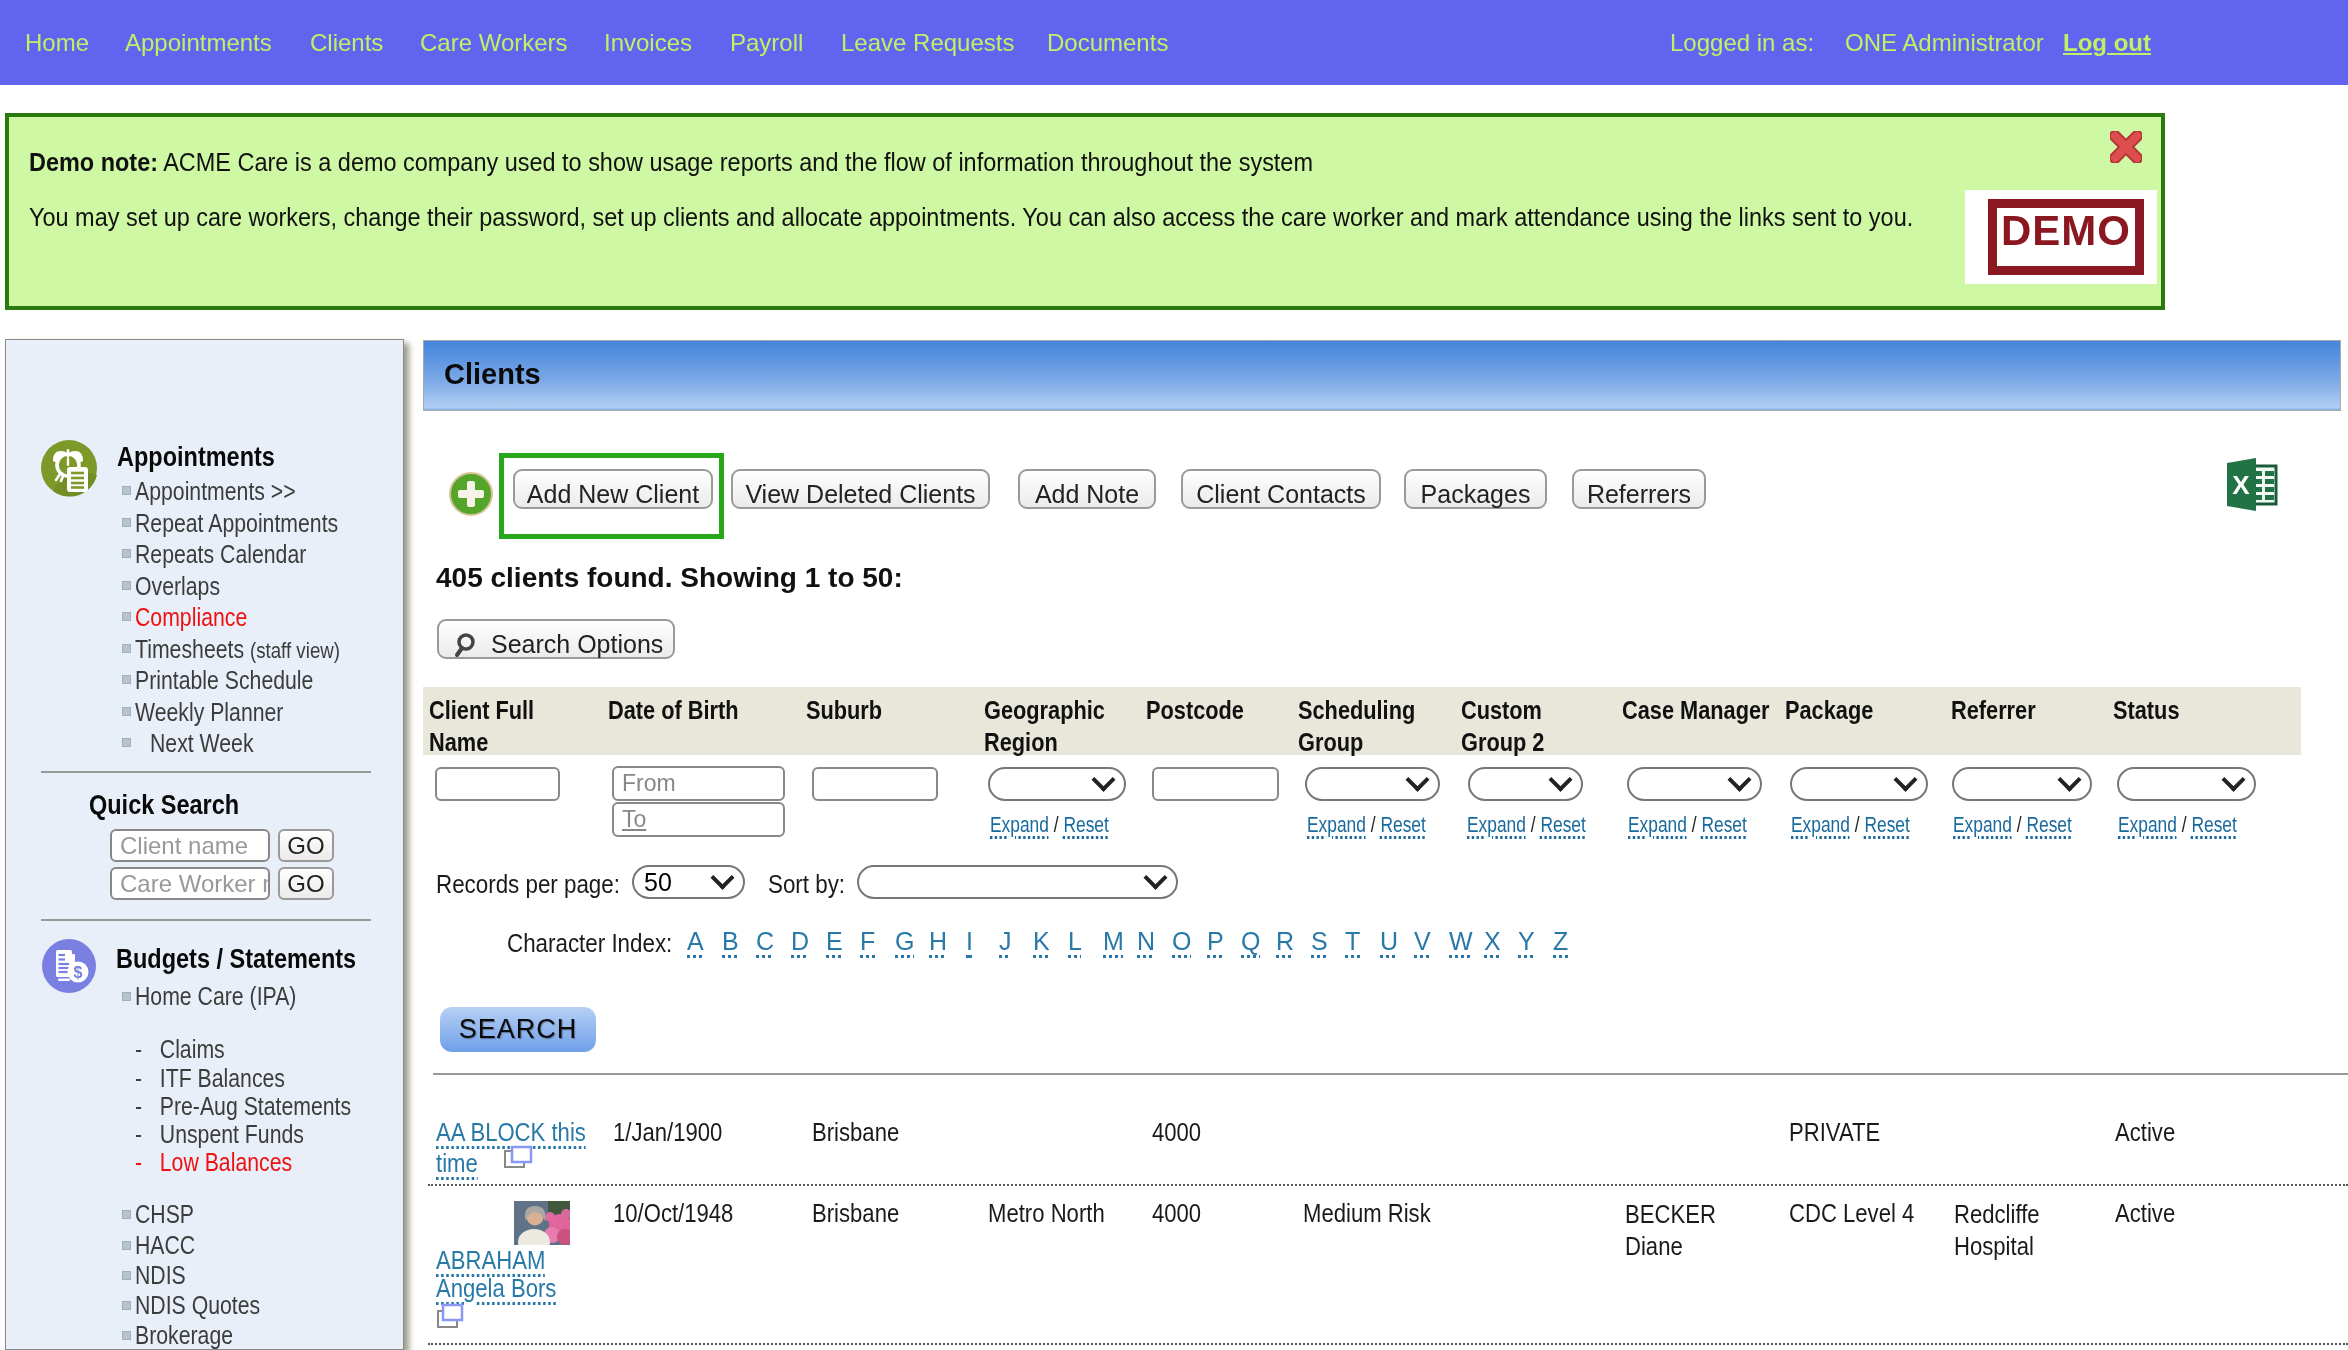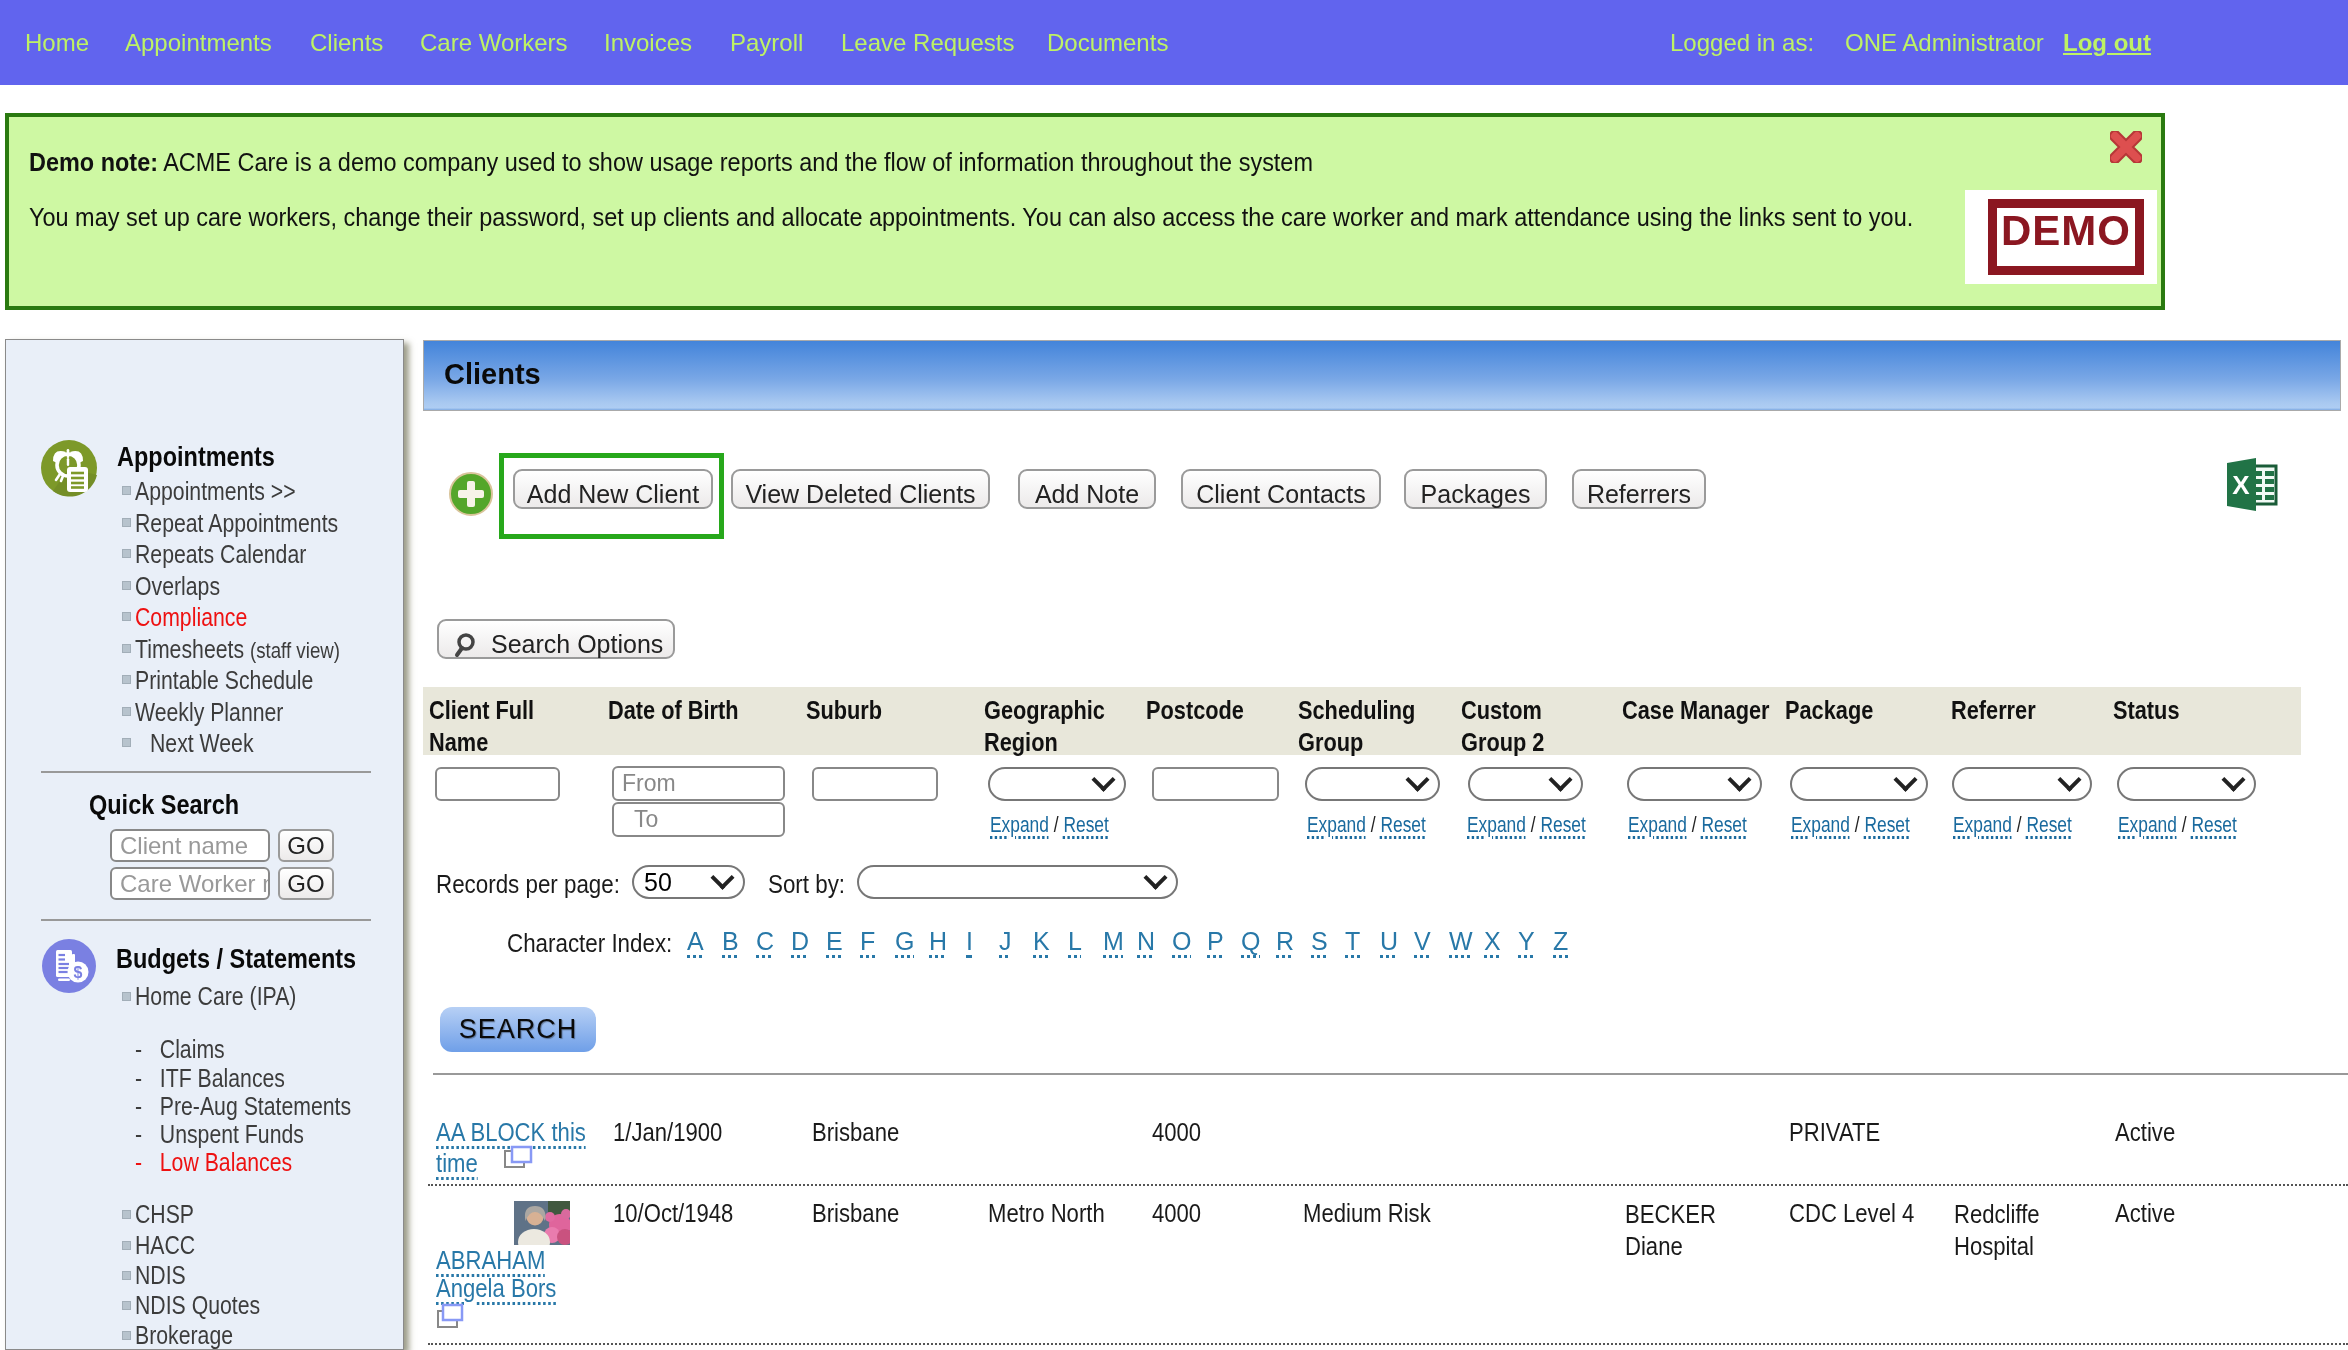--- a/index.html
+++ b/index.html
@@ -174,20 +174,21 @@
         <rect x="43" y="24" width="9" height="5"></rect>
       <rect x="31" y="32" width="9" height="5"></rect>
         <rect x="43" y="32" width="9" height="5"></rect>
       <rect x="31" y="40" width="9" height="5"></rect>
         <rect x="43" y="40" width="9" height="5"></rect>
     </g>
     <polygon points="5,8 34,3 34,56 5,51" fill="#217346"></polygon>
     <text x="19" y="39" font-size="26" font-weight="bold" fill="#fff" text-anchor="middle" font-family="Liberation Sans">X</text>
   </svg>
 
+  <div class="abs" style="left:436px; top:562px; font-size:28px; font-weight:bold; color:#111;">405 clients found. Showing 1 to 50:</div>
 
   <div class="btn" style="left:437px; top:619px; width:238px; text-align:left; padding-left:52px;">Search Options</div>
   <svg class="abs" style="left:453px; top:631px;" width="28" height="28" viewBox="0 0 28 28">
     <circle cx="13" cy="11" r="7" fill="none" stroke="#444" stroke-width="3.5"></circle>
     <line x1="9" y1="17" x2="4" y2="24" stroke="#444" stroke-width="4" stroke-linecap="round"></line>
   </svg>
 
   <div class="abs" style="left:423px; top:687px; width:1878px; height:68px; background:#e8e7da;"></div>
   <div class="hcol" style="left:429px; top:694px;">Client Full<br>Name</div>
   <div class="hcol" style="left:608px; top:694px;">Date of Birth</div>
@@ -196,21 +197,21 @@
   <div class="hcol" style="left:1146px; top:694px;">Postcode</div>
   <div class="hcol" style="left:1298px; top:694px;">Scheduling<br>Group</div>
   <div class="hcol" style="left:1461px; top:694px;">Custom<br>Group 2</div>
   <div class="hcol" style="left:1622px; top:694px;">Case Manager</div>
   <div class="hcol" style="left:1785px; top:694px;">Package</div>
   <div class="hcol" style="left:1951px; top:694px;">Referrer</div>
   <div class="hcol" style="left:2113px; top:694px;">Status</div>
 
   <div class="inp" style="left:435px; top:767px; width:125px; height:34px;"></div>
   <div class="inp" style="left:612px; top:766px; width:173px; height:35px; color:#888; font-size:23px; line-height:31px; padding-left:8px;">From</div>
-  <div class="inp" style="left:612px; top:802px; width:173px; height:35px; color:#888; font-size:23px; line-height:31px; padding-left:20px;">To</div>
+  <div class="inp" style="left:612px; top:802px; width:173px; height:35px; color:#888; font-size:23px; line-height:31px; padding-left:8px;text-decoration:underline;">To</div>
   <div class="inp" style="left:812px; top:767px; width:126px; height:34px;"></div>
   <div class="sel" style="left:988px; top:767px; width:138px; height:34px;"></div>
   <div class="inp" style="left:1152px; top:767px; width:127px; height:34px;"></div>
   <div class="sel" style="left:1305px; top:767px; width:135px; height:34px;"></div>
   <div class="sel" style="left:1468px; top:767px; width:115px; height:34px;"></div>
   <div class="sel" style="left:1627px; top:767px; width:135px; height:34px;"></div>
   <div class="sel" style="left:1790px; top:767px; width:138px; height:34px;"></div>
   <div class="sel" style="left:1952px; top:767px; width:140px; height:34px;"></div>
   <div class="sel" style="left:2117px; top:767px; width:139px; height:34px;"></div>
   <div class="exre" style="left:990px; top:812px;"><a>Expand</a> / <a>Reset</a></div>

